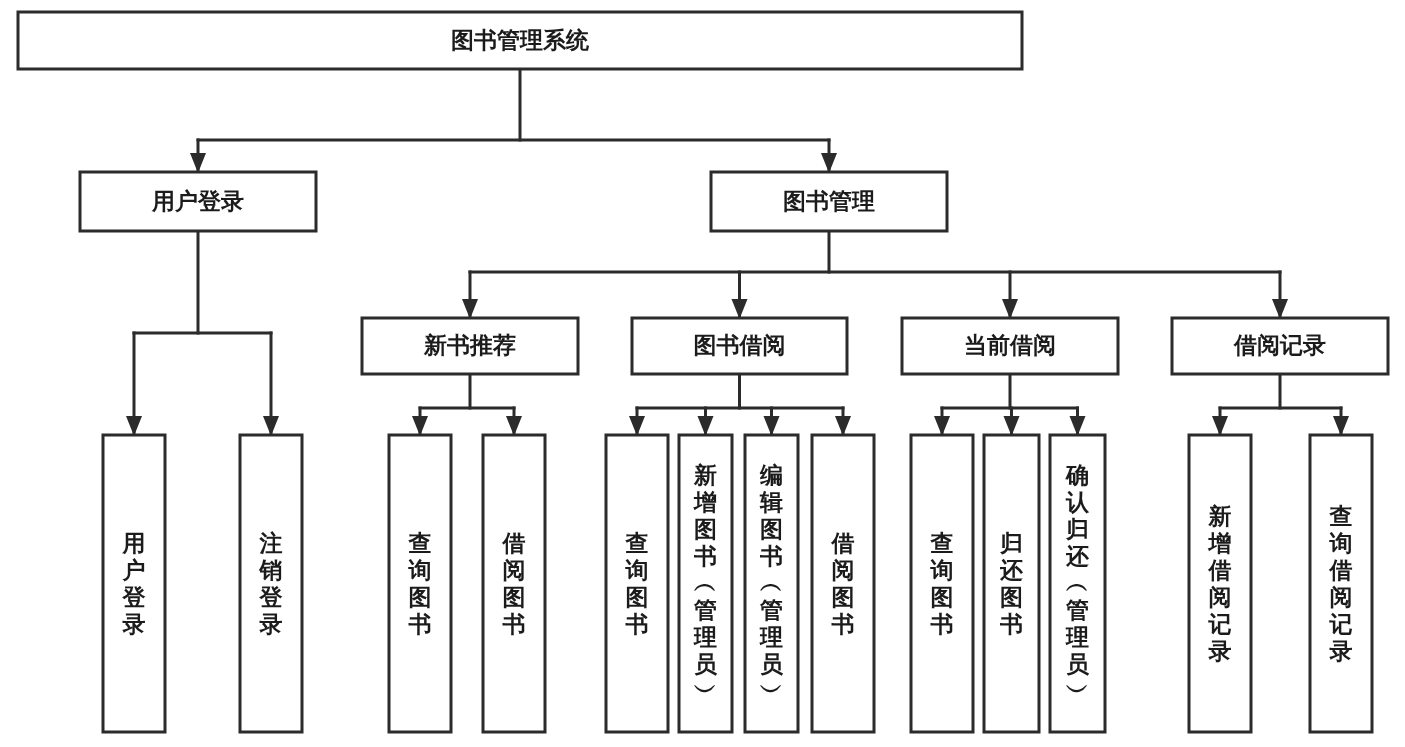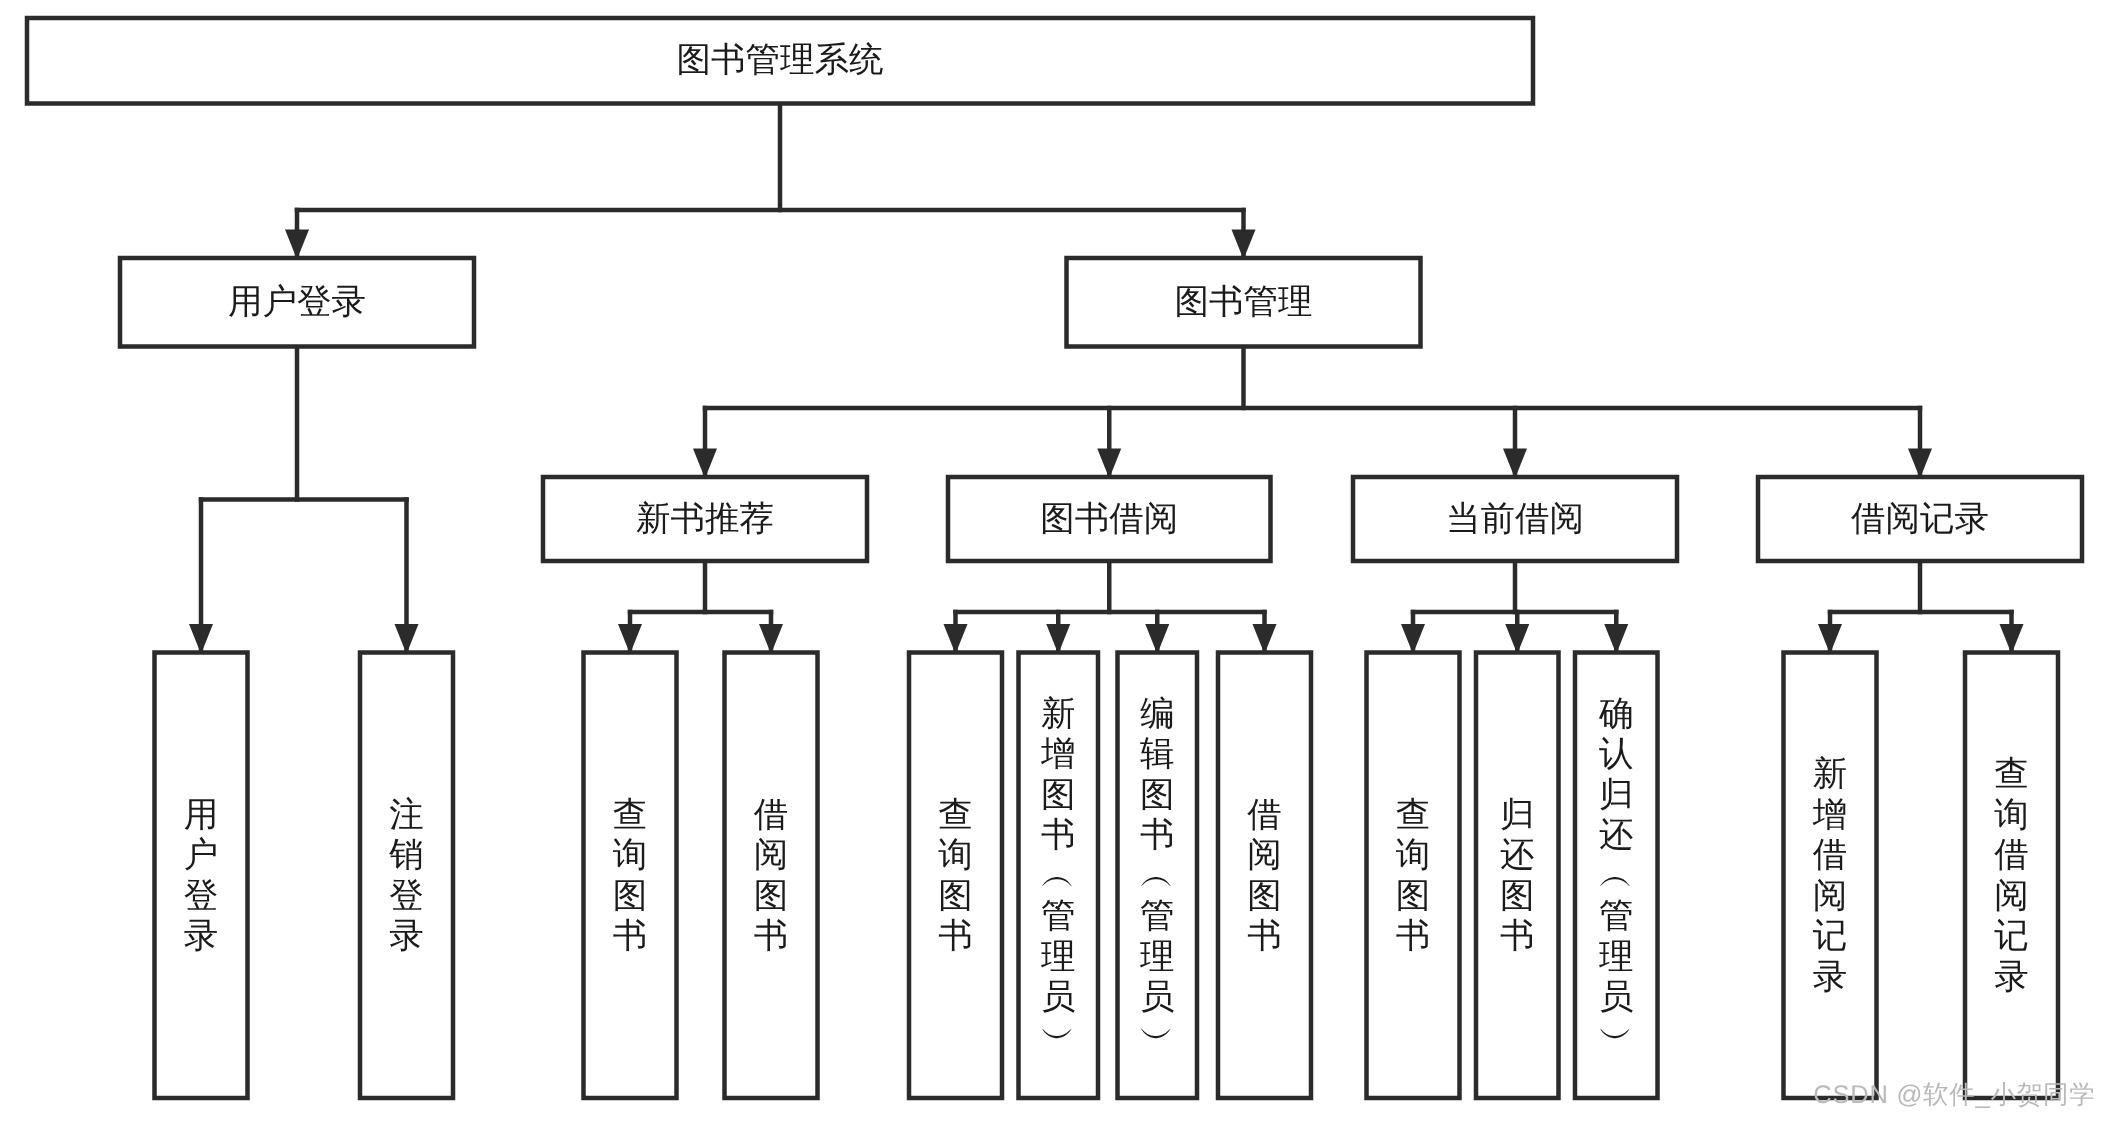--- a/index.html
+++ b/index.html
@@ -11,20 +11,21 @@
     width: 1405px;
     height: 747px;
     font-family: "Liberation Sans", "DejaVu Sans", sans-serif;
     overflow: hidden;
     position: relative;
   }
   #diagram-root {
     position: relative;
     width: 1405px;
     height: 747px;
+    font-weight: bold;
   }
   svg.diagram-canvas {
     position: absolute;
     top: 0;
     left: 0;
     width: 1405px;
     height: 747px;
     display: block;
   }
   .node-box {
@@ -201,14 +202,13 @@
         <g>
           <rect x="1189" y="435" width="62" height="297" class="node-box"></rect>
           <text x="1220" class="node-label-v" y="523.56"><tspan x="1220" dy="0">新</tspan><tspan x="1220" dy="27">增</tspan><tspan x="1220" dy="27">借</tspan><tspan x="1220" dy="27">阅</tspan><tspan x="1220" dy="27">记</tspan><tspan x="1220" dy="27">录</tspan></text>
         </g>
         <g>
           <rect x="1310" y="435" width="62" height="297" class="node-box"></rect>
           <text x="1341" class="node-label-v" y="523.56"><tspan x="1341" dy="0">查</tspan><tspan x="1341" dy="27">询</tspan><tspan x="1341" dy="27">借</tspan><tspan x="1341" dy="27">阅</tspan><tspan x="1341" dy="27">记</tspan><tspan x="1341" dy="27">录</tspan></text>
         </g>
       </g>
   </svg>
-  <div class="watermark-text">CSDN @软件_小贺同学</div>
 </div>
 
 </body></html>

